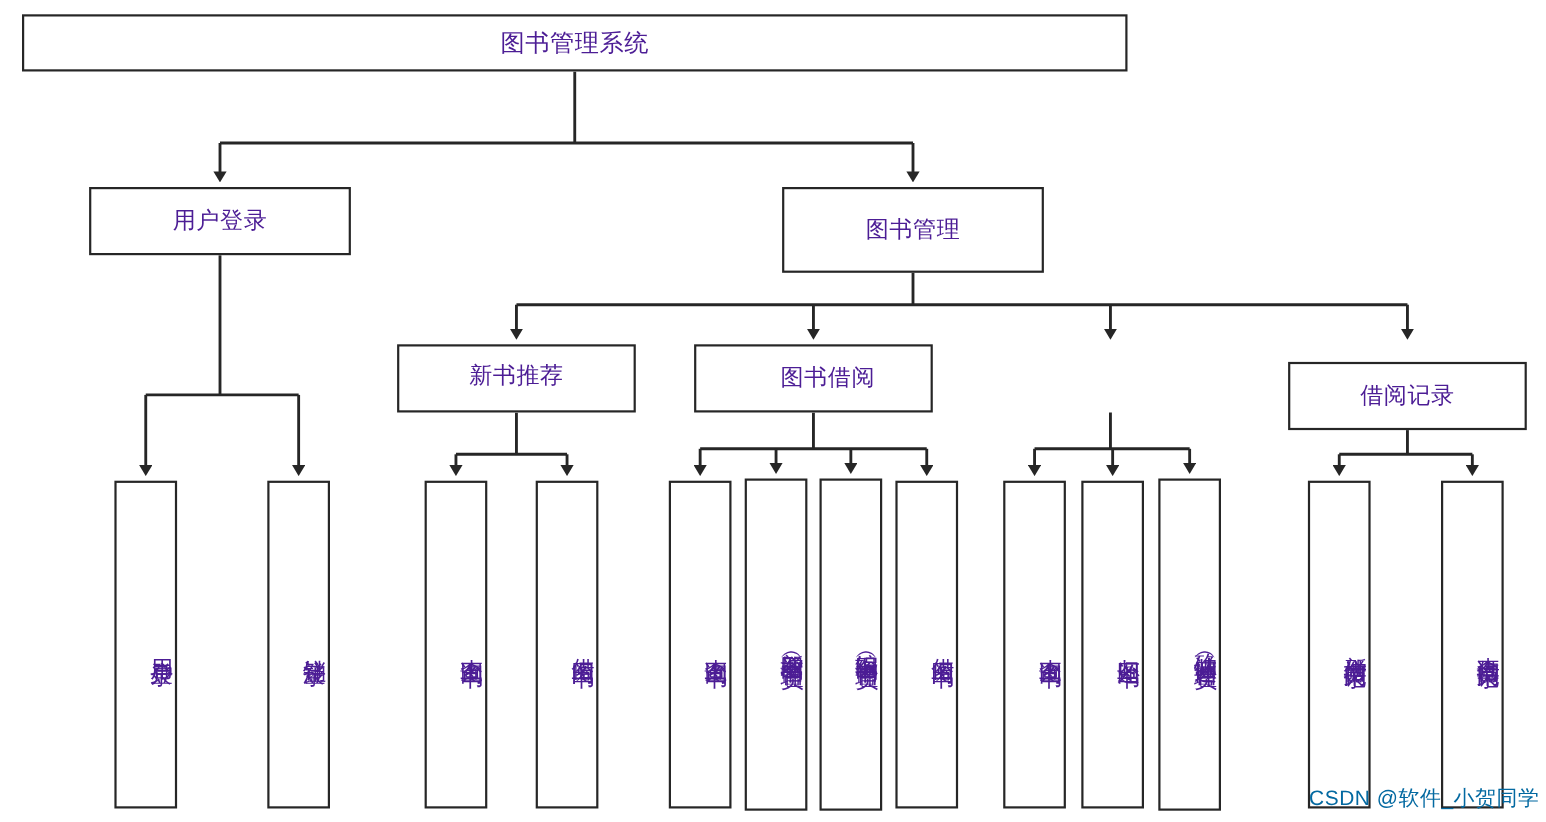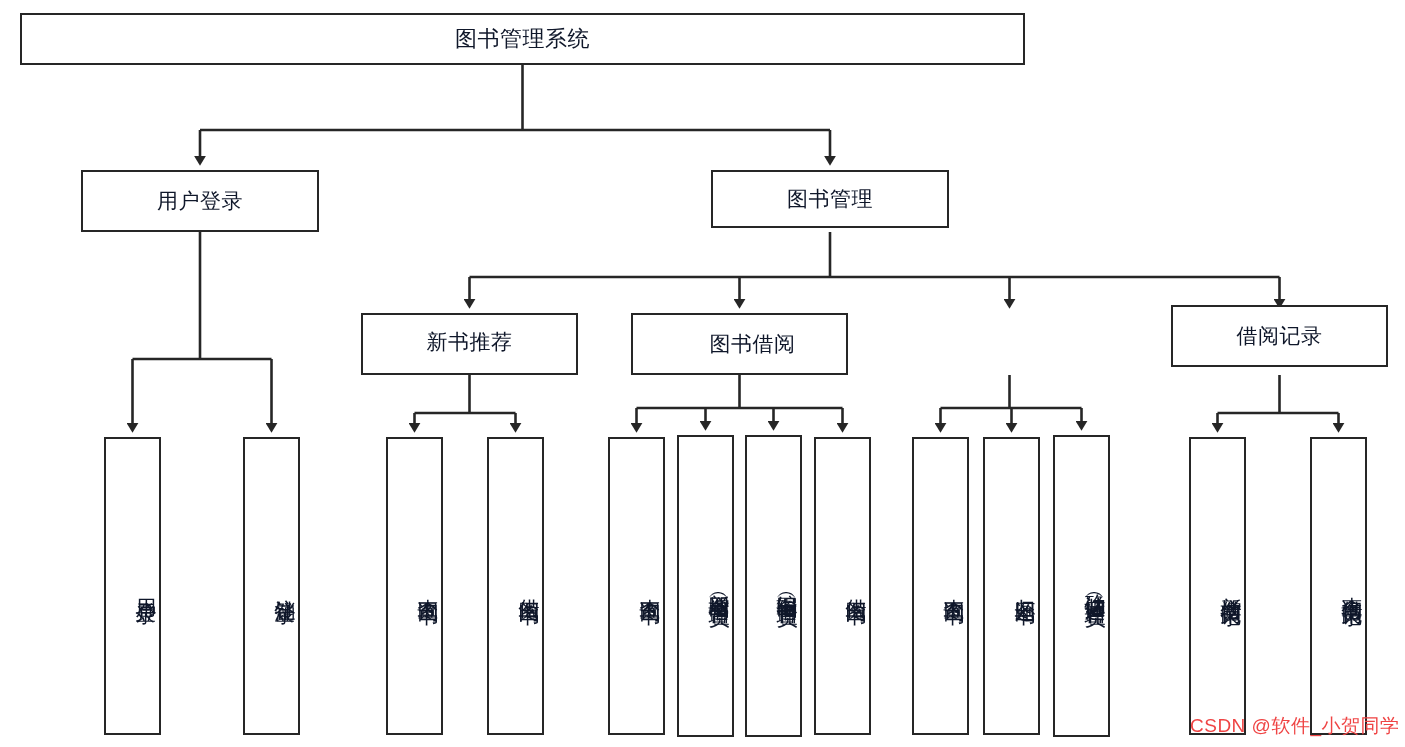--- a/index.html
+++ b/index.html
@@ -27,21 +27,21 @@
     pointer-events: none;
   }
   .node {
     position: absolute;
     box-sizing: border-box;
     background: #ffffff;
     border: 2px solid #262626;
     display: flex;
     align-items: center;
     justify-content: center;
-    color: #0f172a;
+    color: #4c1d95;
   }
   .node.horiz {
     font-size: 21px;
     line-height: 1.15;
     letter-spacing: 0.5px;
     white-space: nowrap;
   }
   .node.vert {
     writing-mode: vertical-rl;
     text-orientation: upright;
@@ -58,21 +58,21 @@
     display: block;
   }
   .node.root {
     font-size: 22px;
   }
   .watermark {
     position: absolute;
     left: 1190px;
     top: 713px;
     font-size: 19px;
-    color: #ef4444;
+    color: #0369a1;
     white-space: nowrap;
     letter-spacing: 0.5px;
     font-family: "Liberation Sans", "DejaVu Sans", sans-serif;
   }
 </style>
 </head>
 <body>
 
 <div id="diagram-root">
 
@@ -119,31 +119,31 @@
       </g>
   </svg>
 
   <div class="node horiz root" style="left: 20px; top: 13px; width: 1005px; height: 52px;">
     <span class="ntext">图书管理系统</span>
   </div>
 
   <div class="node horiz" style="left: 81px; top: 170px; width: 238px; height: 62px;">
     <span class="ntext">用户登录</span>
   </div>
-  <div class="node horiz" style="left: 711px; top: 170px; width: 238px; height: 58px;">
+  <div class="node horiz" style="left: 711px; top: 170px; width: 238px; height: 78px;">
     <span class="ntext">图书管理</span>
   </div>
 
   <div class="node horiz" style="left: 361px; top: 313px; width: 217px; height: 62px; font-family: Liberation Mono, monospace;">
     <span class="ntext">新书推荐</span>
   </div>
   <div class="node horiz" style="left: 631px; top: 313px; width: 217px; height: 62px; padding-left: 26px;">
     <span class="ntext">图书借阅</span>
   </div>
-  <div class="node horiz" style="left: 1171px; top: 305px; width: 217px; height: 62px; align-items: center;">
+  <div class="node horiz" style="left: 1171px; top: 329px; width: 217px; height: 62px; align-items: center;">
     <span class="ntext">借阅记录</span>
   </div>
 
   <div class="node vert" style="left: 104px; top: 437px; width: 57px; height: 298px;">
     <span class="vtext">用户登录</span>
   </div>
   <div class="node vert" style="left: 243px; top: 437px; width: 57px; height: 298px;">
     <span class="vtext">注销登录</span>
   </div>
   <div class="node vert" style="left: 386px; top: 437px; width: 57px; height: 298px;">

